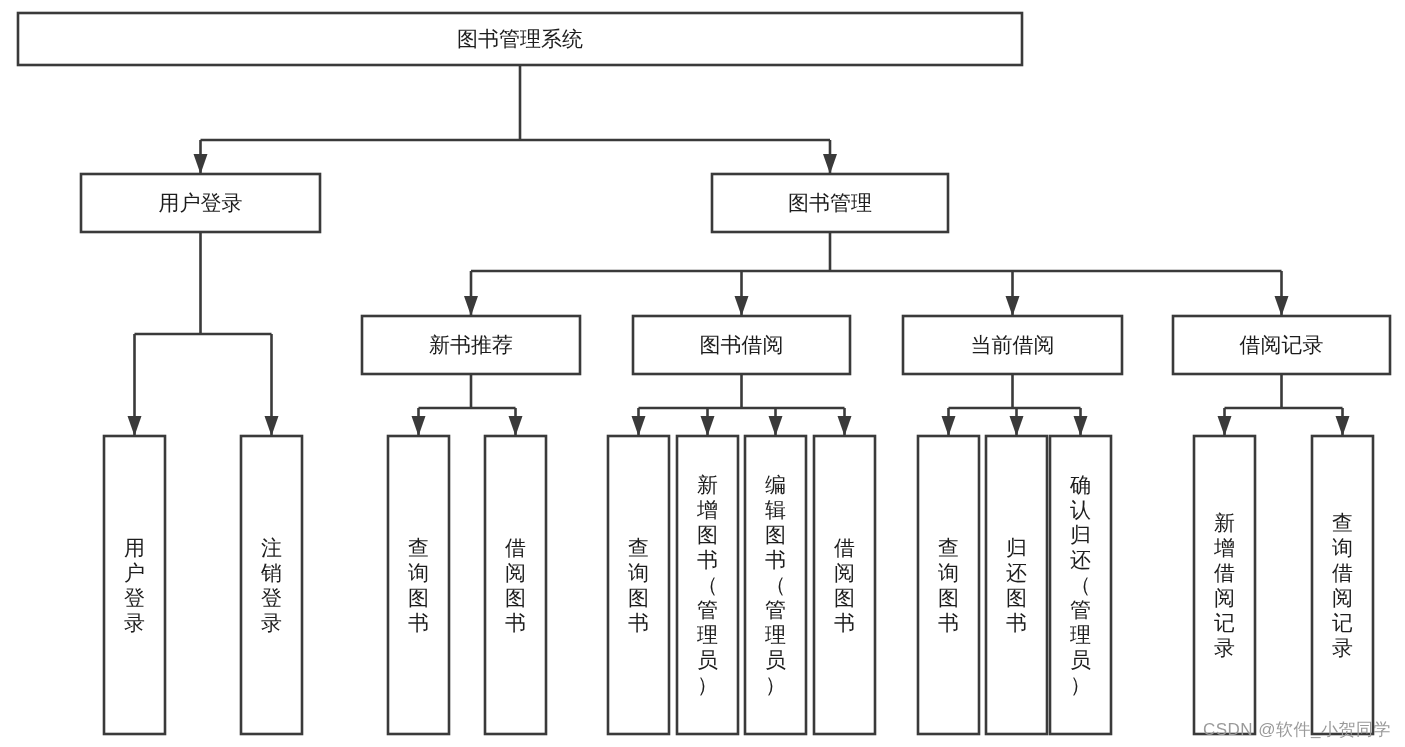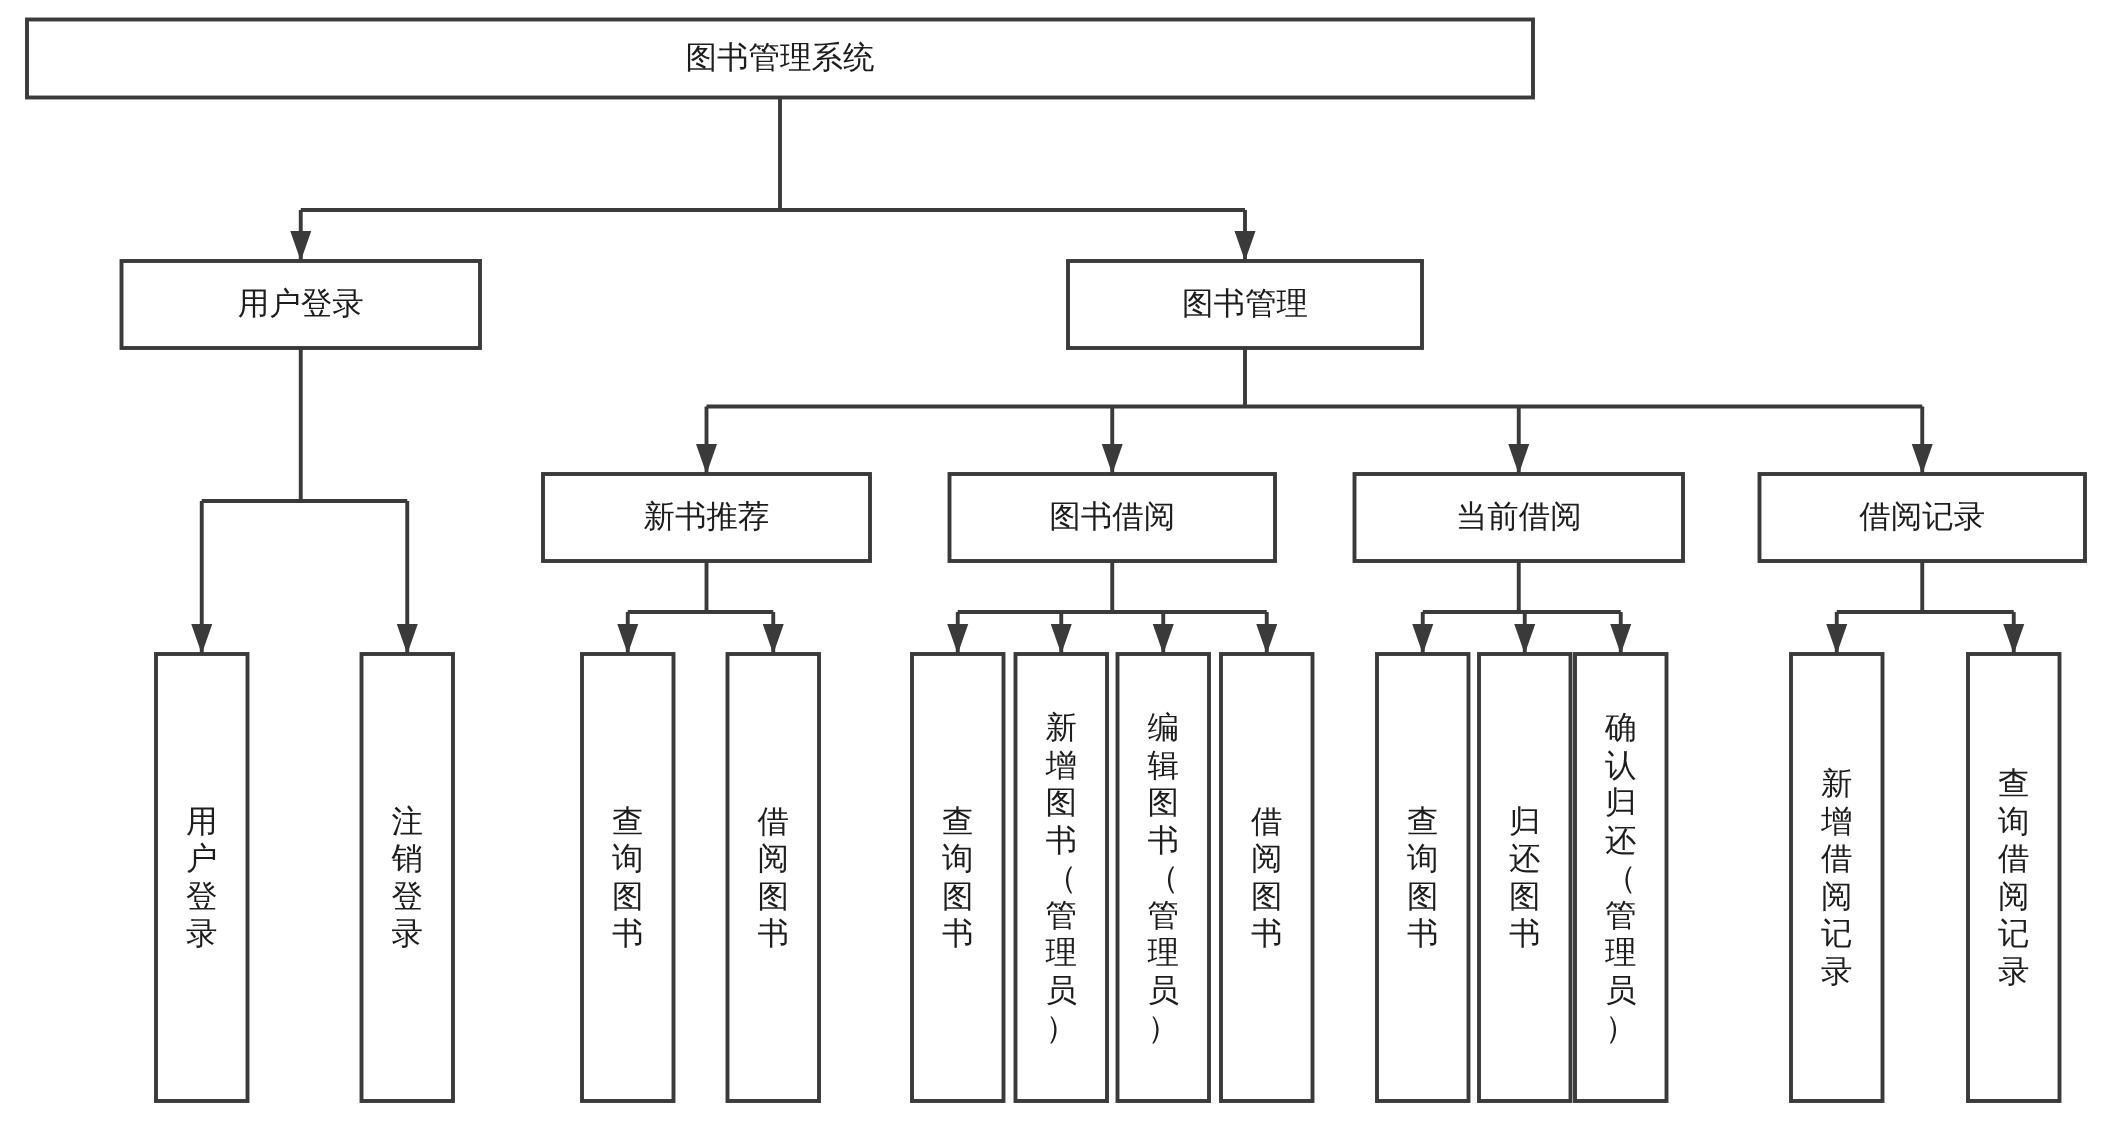--- a/index.html
+++ b/index.html
@@ -204,13 +204,14 @@
         <g>
           <rect x="1194" y="436" width="61" height="298" class="node-box"></rect>
           <text x="1224.5" y="529.5" class="node-label-v"><tspan x="1224.5" dy="0">新</tspan><tspan x="1224.5" dy="25">增</tspan><tspan x="1224.5" dy="25">借</tspan><tspan x="1224.5" dy="25">阅</tspan><tspan x="1224.5" dy="25">记</tspan><tspan x="1224.5" dy="25">录</tspan></text>
         </g>
         <g>
           <rect x="1312" y="436" width="61" height="298" class="node-box"></rect>
           <text x="1342.5" y="529.5" class="node-label-v"><tspan x="1342.5" dy="0">查</tspan><tspan x="1342.5" dy="25">询</tspan><tspan x="1342.5" dy="25">借</tspan><tspan x="1342.5" dy="25">阅</tspan><tspan x="1342.5" dy="25">记</tspan><tspan x="1342.5" dy="25">录</tspan></text>
         </g>
       </g>
   </svg>
+  <div class="watermark-text">CSDN @软件_小贺同学</div>
 </div>
 
 </body></html>

